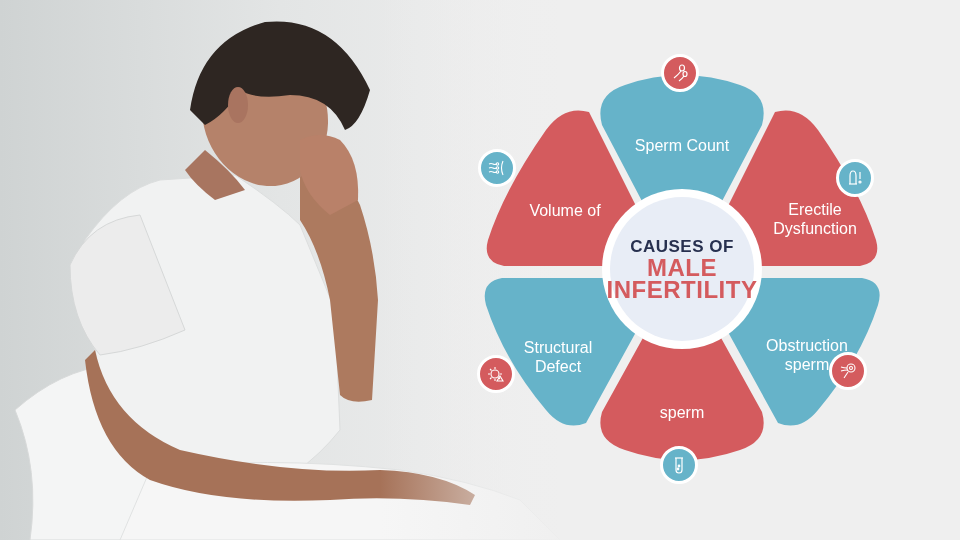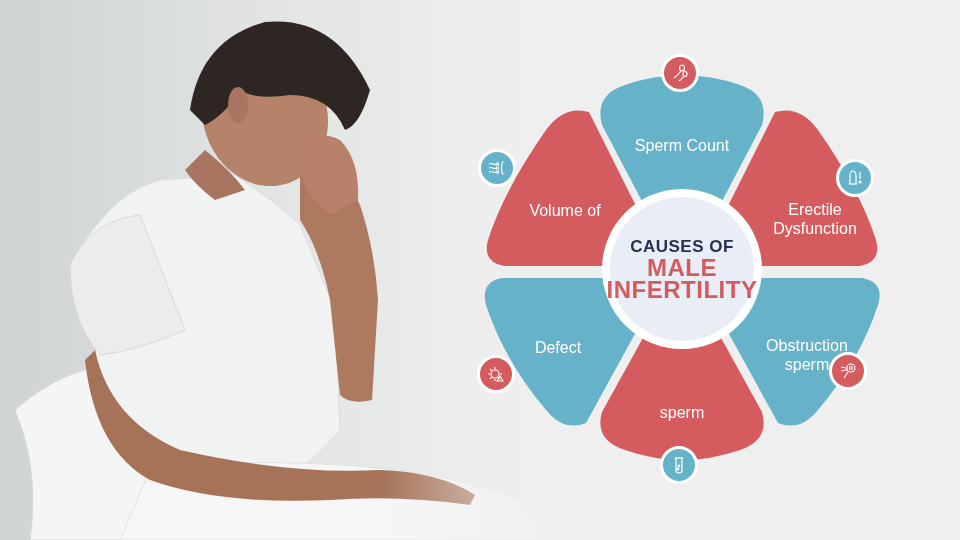--- a/index.html
+++ b/index.html
@@ -87,20 +87,21 @@
   <div>Dysfunction</div>
 </div>
 <div class="label" style="left:752px;top:320px;width:110px;">
   <div>Obstruction</div>
   <div>sperm</div>
 </div>
 <div class="label" style="left:622px;top:387px;width:120px;">
   <div>sperm</div>
 </div>
 <div class="label" style="left:503px;top:322px;width:110px;">
+  <div>Structural</div>
   <div>Defect</div>
 </div>
 <div class="label" style="left:510px;top:185px;width:110px;">
   <div>Volume of</div>
 </div>
 
 <div class="icon-badge red" style="left:661px;top:54px;">
   <svg width="20" height="20" viewBox="0 0 20 20" fill="none" stroke="#fff" stroke-width="1.2">
       <ellipse cx="12" cy="5" rx="2.5" ry="3"></ellipse>
       <path d="M11 8 Q8 12 4 15"></path>

